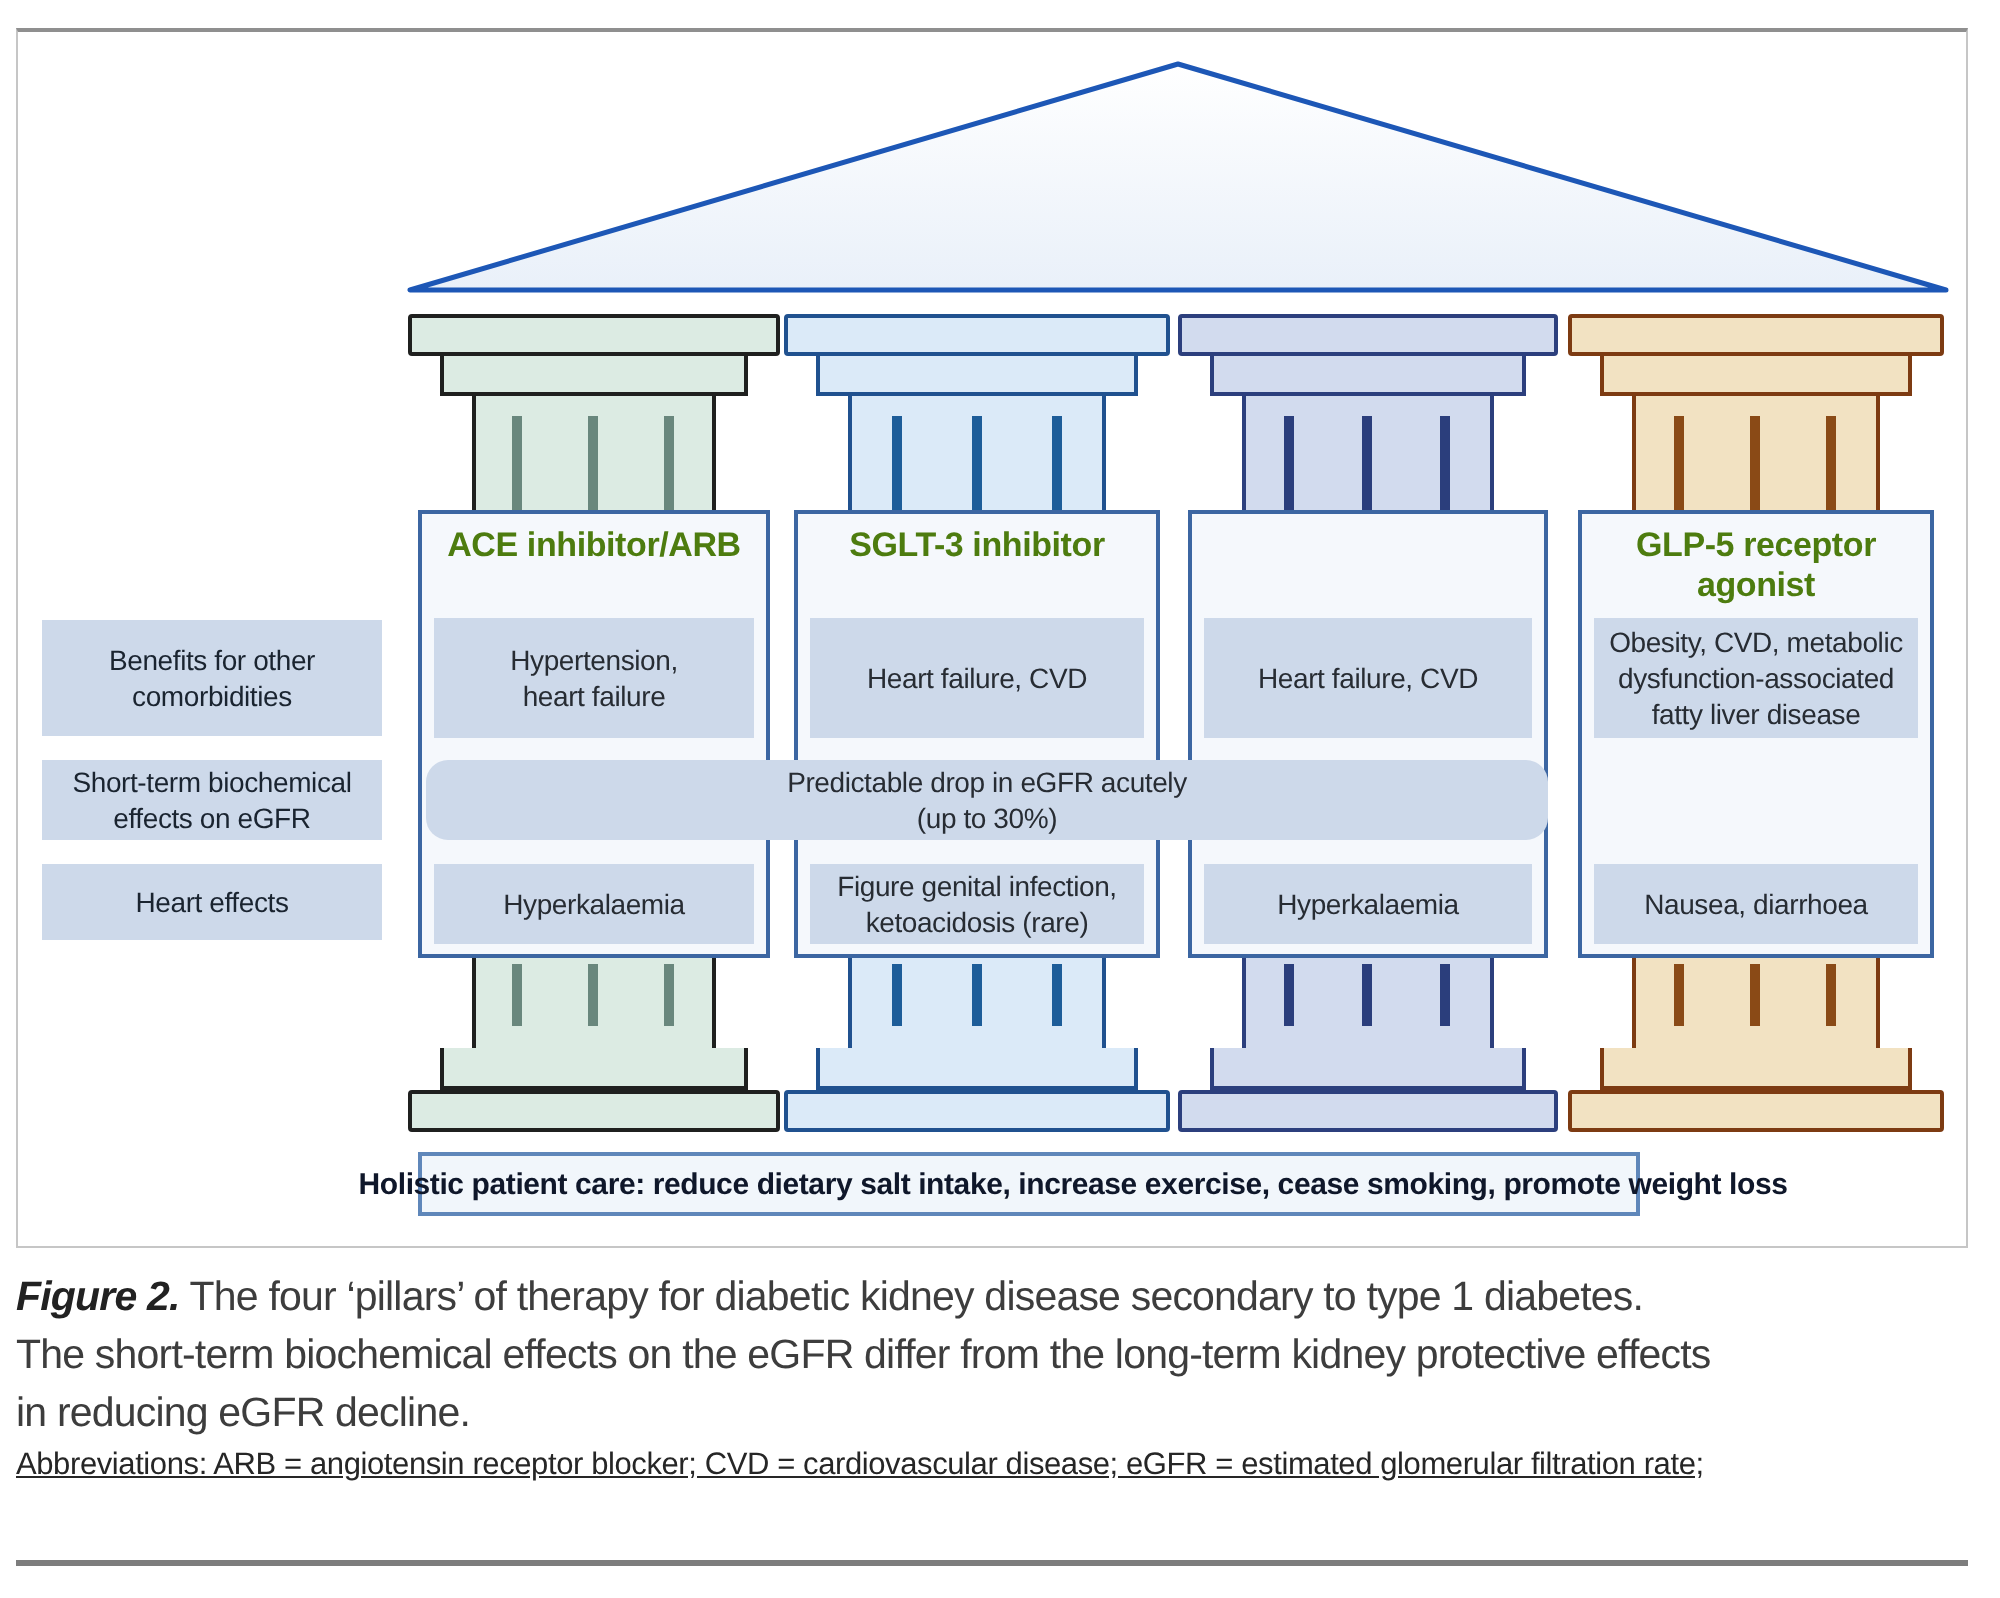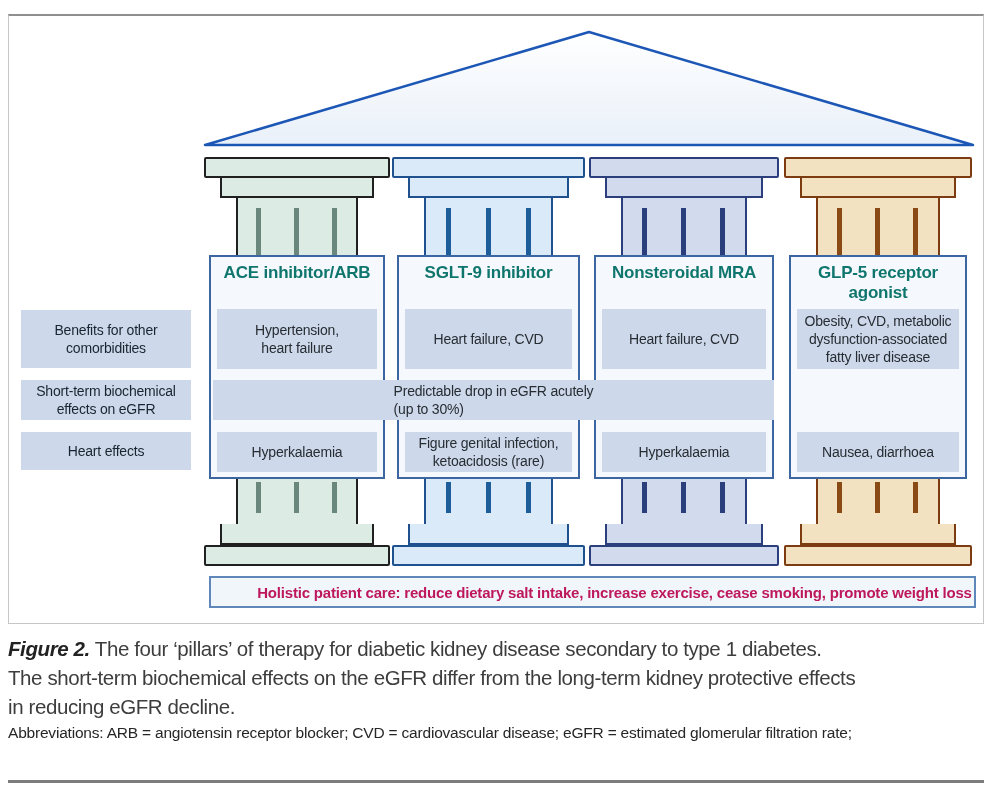--- a/index.html
+++ b/index.html
@@ -31,61 +31,61 @@
   .shaft-top { top:182px; height:58px; }
   .shaft-bottom { top:463px; height:45px; }
   .flute     { position:absolute; width:5px; background:var(--flute); }
   .shaft-top .flute    { top:10px; bottom:0; }
   .shaft-bottom .flute { top:3px; height:31px; }
   .f1 { left:calc(18% - 3px); } .f2 { left:calc(50% - 3px); } .f3 { left:calc(82% - 3px); }
 
   .panel { position:absolute; left:0; right:0; top:239px; height:224px;
            background:#f5f8fc; border:2px solid #3c66a2; z-index:2; }
   .panel-title { position:absolute; top:6px; left:2px; right:2px; text-align:center;
-                 font-weight:bold; font-size:17px; line-height:20px; color:#0f766e;
+                 font-weight:bold; font-size:17px; line-height:20px; color:#4d7c0f;
                  white-space:pre-line; letter-spacing:-0.2px; }
   .cell { position:absolute; left:6px; right:6px; background:#cdd9ea;
           display:flex; align-items:center; justify-content:center; text-align:center;
           font-size:14px; line-height:18px; color:#272c33; white-space:pre-line;
           letter-spacing:-0.2px; }
   .cell-benefit { top:52px; height:60px; }
   .cell-side    { top:175px; height:40px; }
 
   .base-mid    { position:absolute; left:11px; right:11px; top:508px; height:21px;
                  background:var(--fill); border:2px solid var(--bord); border-top:none; }
   .base-bottom { position:absolute; left:-5px; right:-5px; top:529px; height:21px;
                  background:var(--fill); border:2px solid var(--bord); border-radius:2px; }
 
   
   .egfr-band { position:absolute; left:204px; top:364px; width:561px; height:40px;
                background:#cdd9ea; z-index:5; display:flex; align-items:center; justify-content:center;
-               text-align:left; font-size:14px; line-height:18px; color:#272c33;
-               white-space:pre-line; letter-spacing:-0.2px; }
+               text-align:center; font-size:14px; line-height:18px; color:#272c33;
+               white-space:pre-line; letter-spacing:-0.2px;border-radius:11px; }
 
   
   .row-label { position:absolute; left:12px; width:170px; background:#cdd9ea;
                display:flex; align-items:center; justify-content:center; text-align:center;
                font-weight:normal; font-size:14px; line-height:18px; color:#1a2430;
                white-space:pre-line; letter-spacing:-0.2px; }
   .rl1 { top:294px; height:58px; } .rl2 { top:364px; height:40px; } .rl3 { top:416px; height:38px; }
 
   
-  .holistic { position:absolute; left:200px; top:560px; width:767px; height:32px;
+  .holistic { position:absolute; left:200px; top:560px; width:611px; height:32px;
               background:#f1f6fb; border:2px solid #5f87ba; z-index:3;
               display:flex; align-items:center; justify-content:center;
-              font-weight:bold; font-size:15px; color:#be185d;
+              font-weight:bold; font-size:15px; color:#0f172a;
               white-space:nowrap; letter-spacing:-0.2px;padding-left:44px; }
 
   
   .caption { position:absolute; left:8px; top:634px; width:988px;
              font-size:20.5px; line-height:29px; color:#3d3d3d; letter-spacing:-0.4px; }
   .caption .line { white-space:nowrap; }
   .caption strong { color:#222222;font-style:italic; }
   .abbrev { position:absolute; left:8px; top:722px; width:988px;
-            font-size:15.5px; line-height:21px; color:#262626; letter-spacing:-0.2px; }
+            font-size:15.5px; line-height:21px; color:#262626; letter-spacing:-0.2px;text-decoration:underline; }
   .abbrev .line { white-space:nowrap; }
   .bottom-rule { position:absolute; left:8px; top:780px; width:976px; height:3px; background:#7d7d7d; }
 </style>
 </head>
 <body>
 
 <div class="page">
 
   <div class="frame">
 
@@ -124,21 +124,21 @@
 
     <div class="pillar p2">
       <div class="cap-top"></div>
       <div class="cap-mid"></div>
       <div class="shaft shaft-top">
         <i class="flute f1"></i>
         <i class="flute f2"></i>
         <i class="flute f3"></i>
       </div>
       <div class="panel">
-        <div class="panel-title">SGLT-9 inhibitor</div>
+        <div class="panel-title">SGLT-3 inhibitor</div>
         <div class="cell cell-benefit">Heart failure, CVD</div>
         <div class="cell cell-side">Figure genital infection,
 ketoacidosis (rare)</div>
       </div>
       <div class="shaft shaft-bottom">
         <i class="flute f1"></i>
         <i class="flute f2"></i>
         <i class="flute f3"></i>
       </div>
       <div class="base-mid"></div>
@@ -147,21 +147,20 @@
 
     <div class="pillar p3">
       <div class="cap-top"></div>
       <div class="cap-mid"></div>
       <div class="shaft shaft-top">
         <i class="flute f1"></i>
         <i class="flute f2"></i>
         <i class="flute f3"></i>
       </div>
       <div class="panel">
-        <div class="panel-title">Nonsteroidal MRA</div>
         <div class="cell cell-benefit">Heart failure, CVD</div>
         <div class="cell cell-side">Hyperkalaemia</div>
       </div>
       <div class="shaft shaft-bottom">
         <i class="flute f1"></i>
         <i class="flute f2"></i>
         <i class="flute f3"></i>
       </div>
       <div class="base-mid"></div>
       <div class="base-bottom"></div>

